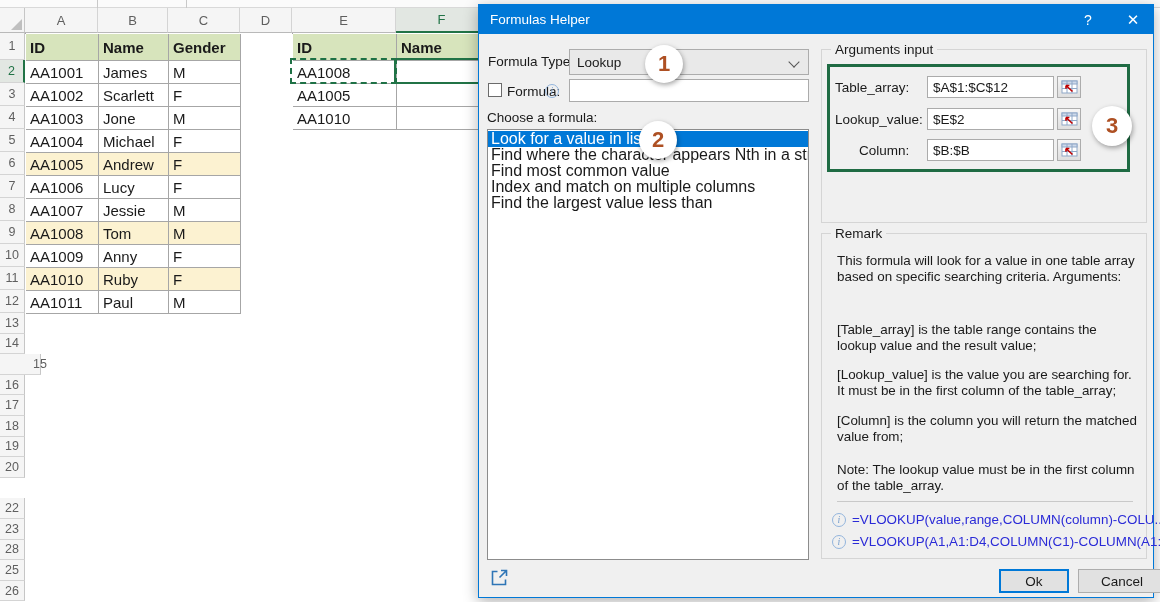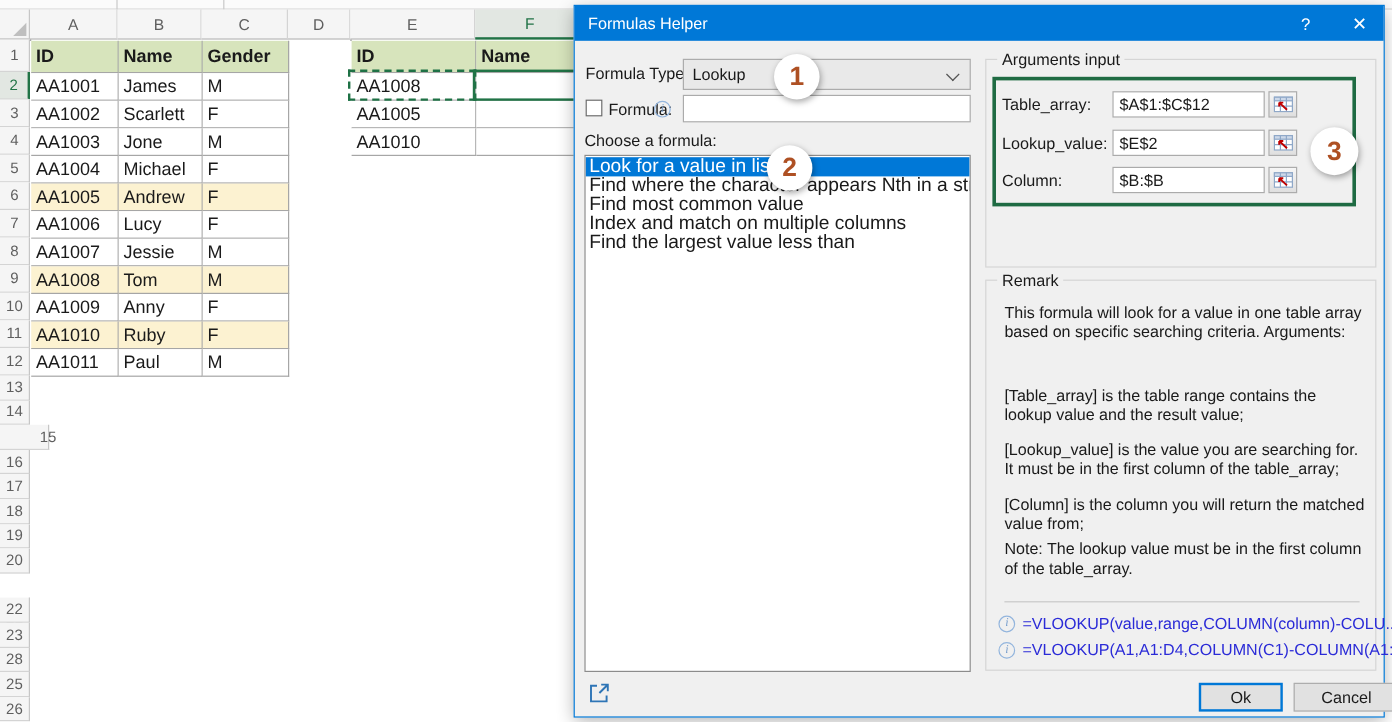--- a/index.html
+++ b/index.html
@@ -265,21 +265,21 @@
         <div class="pick" style="top: 58px;">
           <svg width="17" height="14" viewBox="0 0 17 14">
             <rect x="1" y="1" width="15" height="12" fill="#FFFFFF" stroke="#8FA8C8"></rect>
             <rect x="1" y="1" width="15" height="3" fill="#CDD9EA" stroke="#8FA8C8"></rect>
             <line x1="6" y1="1" x2="6" y2="13" stroke="#8FA8C8"></line>
             <line x1="11" y1="1" x2="11" y2="13" stroke="#8FA8C8"></line>
             <line x1="1" y1="8.5" x2="16" y2="8.5" stroke="#8FA8C8"></line>
             <path d="M11.5,11.5 L5,5.5 M5,5.5 l0,3.2 M5,5.5 l3.4,0" fill="none" stroke="#C00000" stroke-width="1.6"></path>
           </svg>
         </div>
-        <div class="arg-label" style="top: 93px;">Column:</div>
+        <div class="arg-label" style="top: 93px; margin-left: 24px;">Column:</div>
         <div class="arg-input" style="top: 89px;">$B:$B</div>
         <div class="pick" style="top: 89px;">
           <svg width="17" height="14" viewBox="0 0 17 14">
             <rect x="1" y="1" width="15" height="12" fill="#FFFFFF" stroke="#8FA8C8"></rect>
             <rect x="1" y="1" width="15" height="3" fill="#CDD9EA" stroke="#8FA8C8"></rect>
             <line x1="6" y1="1" x2="6" y2="13" stroke="#8FA8C8"></line>
             <line x1="11" y1="1" x2="11" y2="13" stroke="#8FA8C8"></line>
             <line x1="1" y1="8.5" x2="16" y2="8.5" stroke="#8FA8C8"></line>
             <path d="M11.5,11.5 L5,5.5 M5,5.5 l0,3.2 M5,5.5 l3.4,0" fill="none" stroke="#C00000" stroke-width="1.6"></path>
           </svg>
@@ -288,21 +288,21 @@
     <div class="badge3">3</div>
   </div>
 
   <div class="grp grp-remark">
     <span class="grp-label">Remark</span>
     <div>
         <div class="para" style="top: 19px;">This formula will look for a value in one table array based on specific searching criteria. Arguments:</div>
         <div class="para" style="top: 88px;">[Table_array] is the table range contains the lookup value and the result value;</div>
         <div class="para" style="top: 133px;">[Lookup_value] is the value you are searching for. It must be in the first column of the table_array;</div>
         <div class="para" style="top: 179px;">[Column] is the column you will return the matched value from;</div>
-        <div class="para" style="top: 216px;">Note: The lookup value must be in the first column of the table_array.</div>
+        <div class="para" style="top: 228px;">Note: The lookup value must be in the first column of the table_array.</div>
         <div class="flink-row" style="top: 278px;">
           <span class="info">i</span>
           <span class="flink">=VLOOKUP(value,range,COLUMN(column)-COLU...</span>
         </div>
         <div class="flink-row" style="top: 300px;">
           <span class="info">i</span>
           <span class="flink">=VLOOKUP(A1,A1:D4,COLUMN(C1)-COLUMN(A1:D...</span>
         </div>
       </div>
     <div class="divider"></div>

